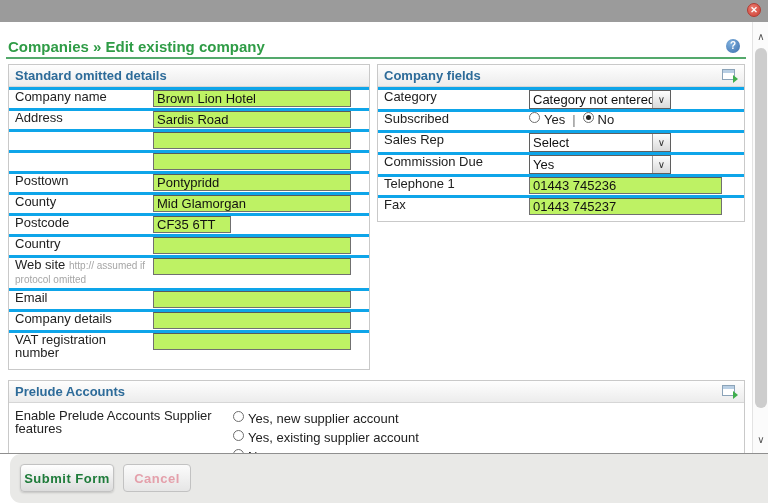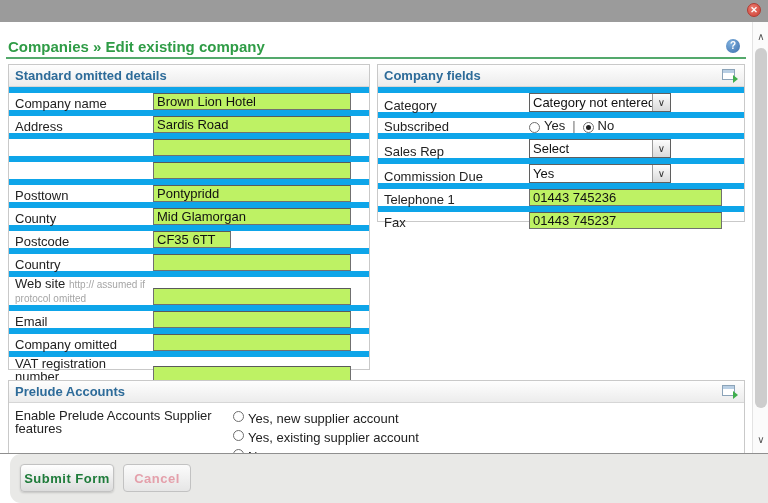--- a/index.html
+++ b/index.html
@@ -23,21 +23,21 @@
 
   
   .panel { position:absolute; border:1px solid #c9c9c9; background:#fff; }
   .panel-head { height:22px; background:linear-gradient(#fefefe,#ececec); border-bottom:1px solid #d6d6d6;
     display:flex; align-items:center; justify-content:space-between; padding:0 6px; }
   .panel-title { font-size:13px; font-weight:bold; color:#2d6b99; }
   .panel-left  { left:8px;  top:42px; width:362px; height:306px; }
   .panel-right { left:377px; top:42px; width:368px; height:158px; }
   .panel-prelude { left:8px; top:358px; width:737px; height:73px; border-bottom:none; overflow:hidden; }
 
-  .row { display:flex; align-items:flex-end; min-height:21px; padding:0 6px; border-top:6px solid #0ea5e9; }
+  .row { display:flex; align-items:flex-start; min-height:21px; padding:0 6px; border-top:3px solid #0ea5e9; }
   .row:first-of-type { border-top:none; }
   .row .lbl { flex:0 0 138px; font-size:13px; color:#222; line-height:13px; padding-right:4px; }
   .panel-right .row .lbl { flex:0 0 145px; }
   .note { font-size:10px; color:#a6a6a6; font-weight:normal; }
 
   input.txt { width:198px; height:17px; border:1px solid #707070; border-top-color:#5a5a5a;
     font-family:Liberation Sans, sans-serif; font-size:13px; padding:0 3px; background:#bef264; color:#111; }
   input.txt.short { width:78px; }
   .panel-right input.txt { width:193px; }
 
@@ -130,21 +130,21 @@
     <div class="row" style="min-height:33px;">
       <span class="lbl"><span>Web site</span>
         <span class="note">http:// assumed if protocol omitted</span></span>
       <input class="txt" type="text" value="" style="">
     </div>
     <div class="row">
       <span class="lbl">Email</span>
       <input class="txt" type="text" value="" style="">
     </div>
     <div class="row">
-      <span class="lbl">Company omitted</span>
+      <span class="lbl">Company details</span>
       <input class="txt" type="text" value="" style="">
     </div>
     <div class="row">
       <span class="lbl">VAT registration number</span>
       <input class="txt" type="text" value="" style="">
     </div>
   </div>
 
   <div class="panel panel-right">
     <div class="panel-head">

